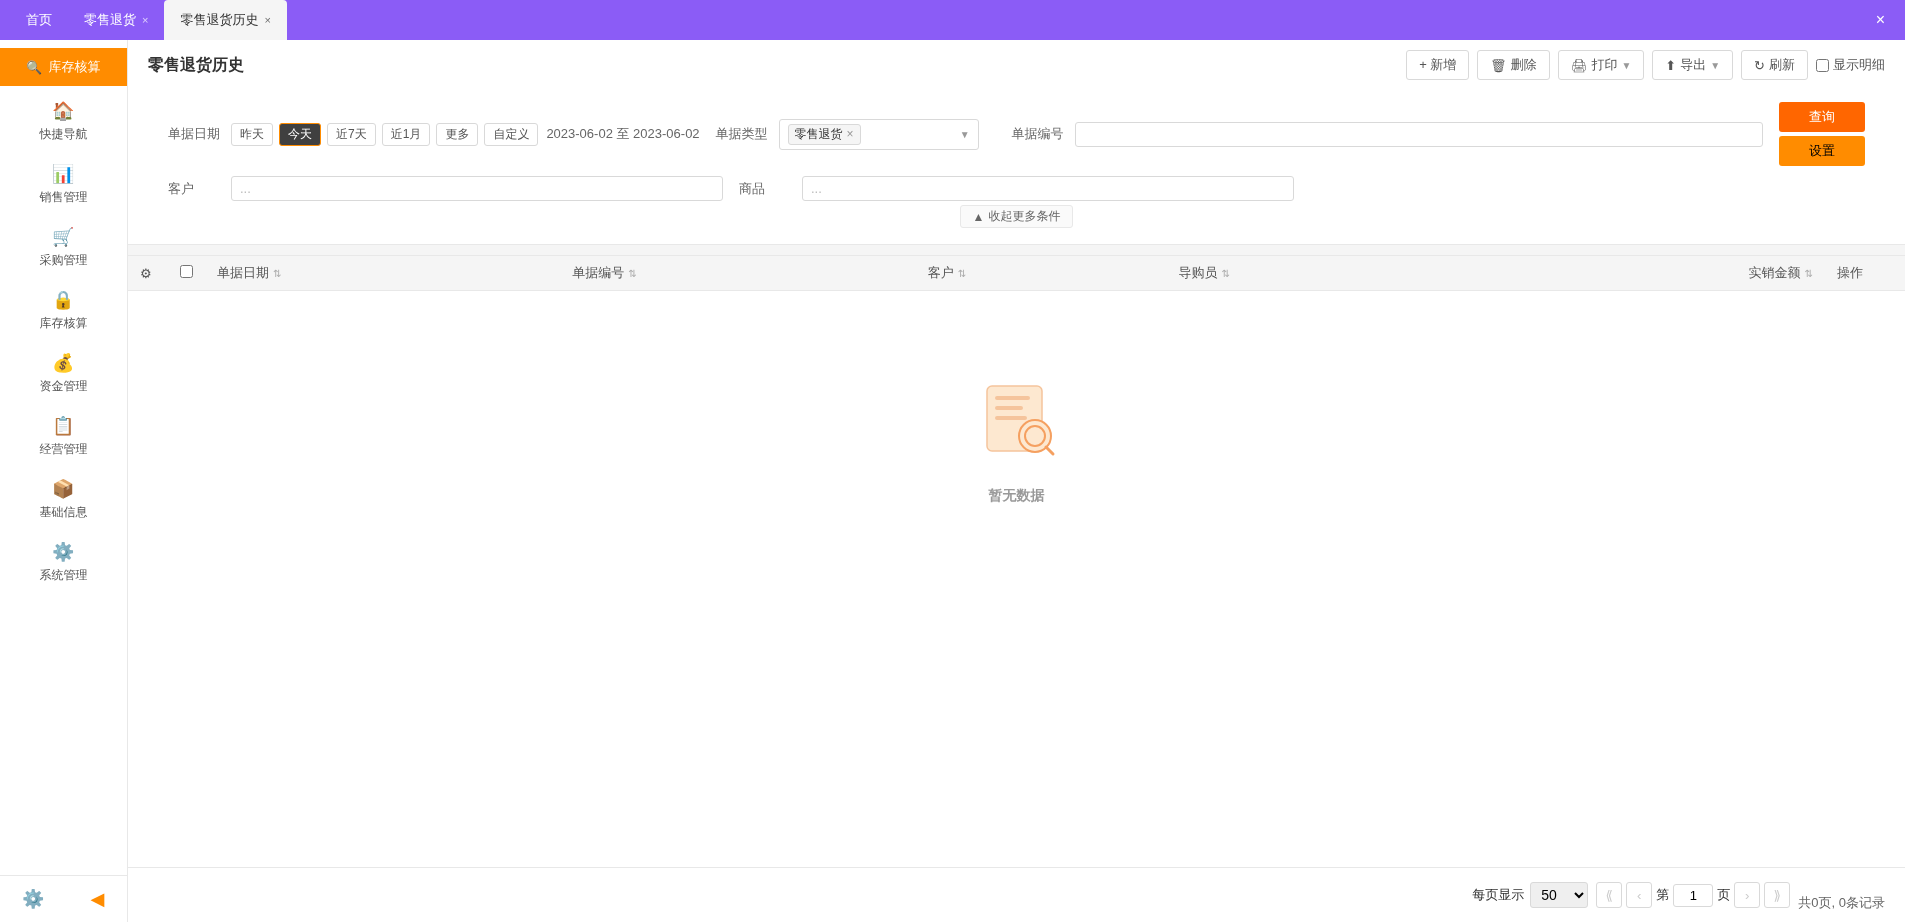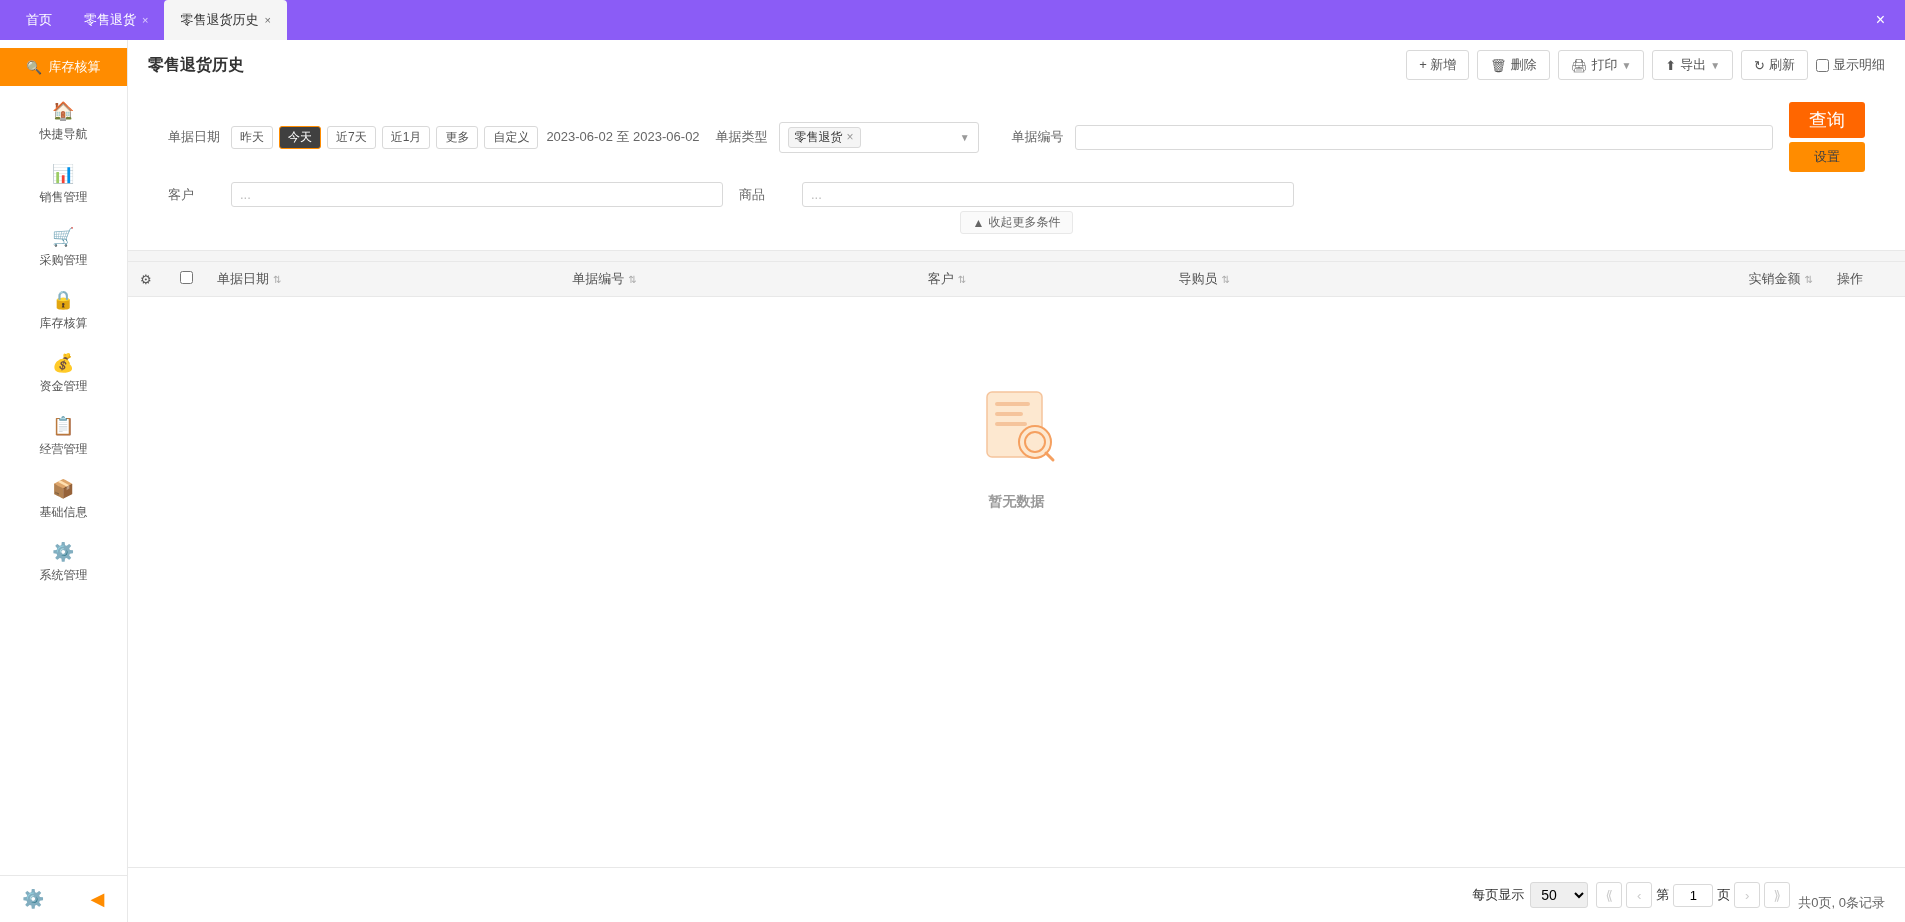--- a/index.html
+++ b/index.html
@@ -369,27 +369,27 @@
       text-align: center;
       font-size: 13px;
     }
     .page-info { color: #666; margin-top: 16px; }
 
     .search-btn {
       background: #ff6600;
       color: #fff;
       border: none;
       border-radius: 3px;
-      padding: 6px 20px;
-      cursor: pointer;
-      font-size: 18px;
+      padding: 6px 30px;
+      cursor: pointer;
+      font-size: 13px;
     }
     .setting-btn {
       background: #ff8c00;
-      color: #404040;
+      color: #000000;
       border: none;
       border-radius: 3px;
       padding: 6px 18px;
       cursor: pointer;
       font-size: 13px;
     }
 
     .chevron { font-size: 10px; color: #999; }
   </style>
 </head>

